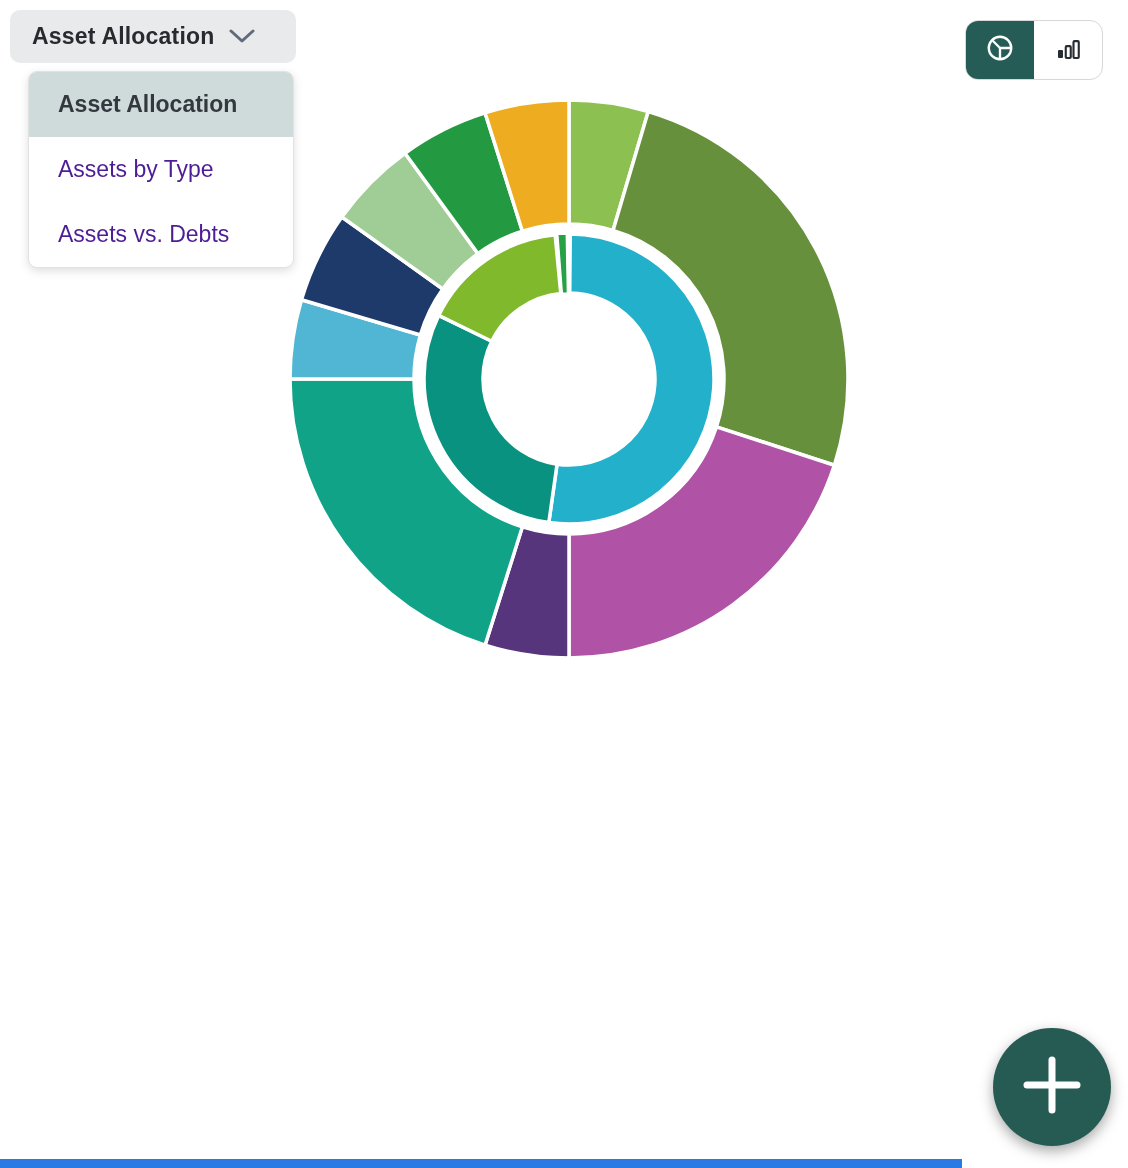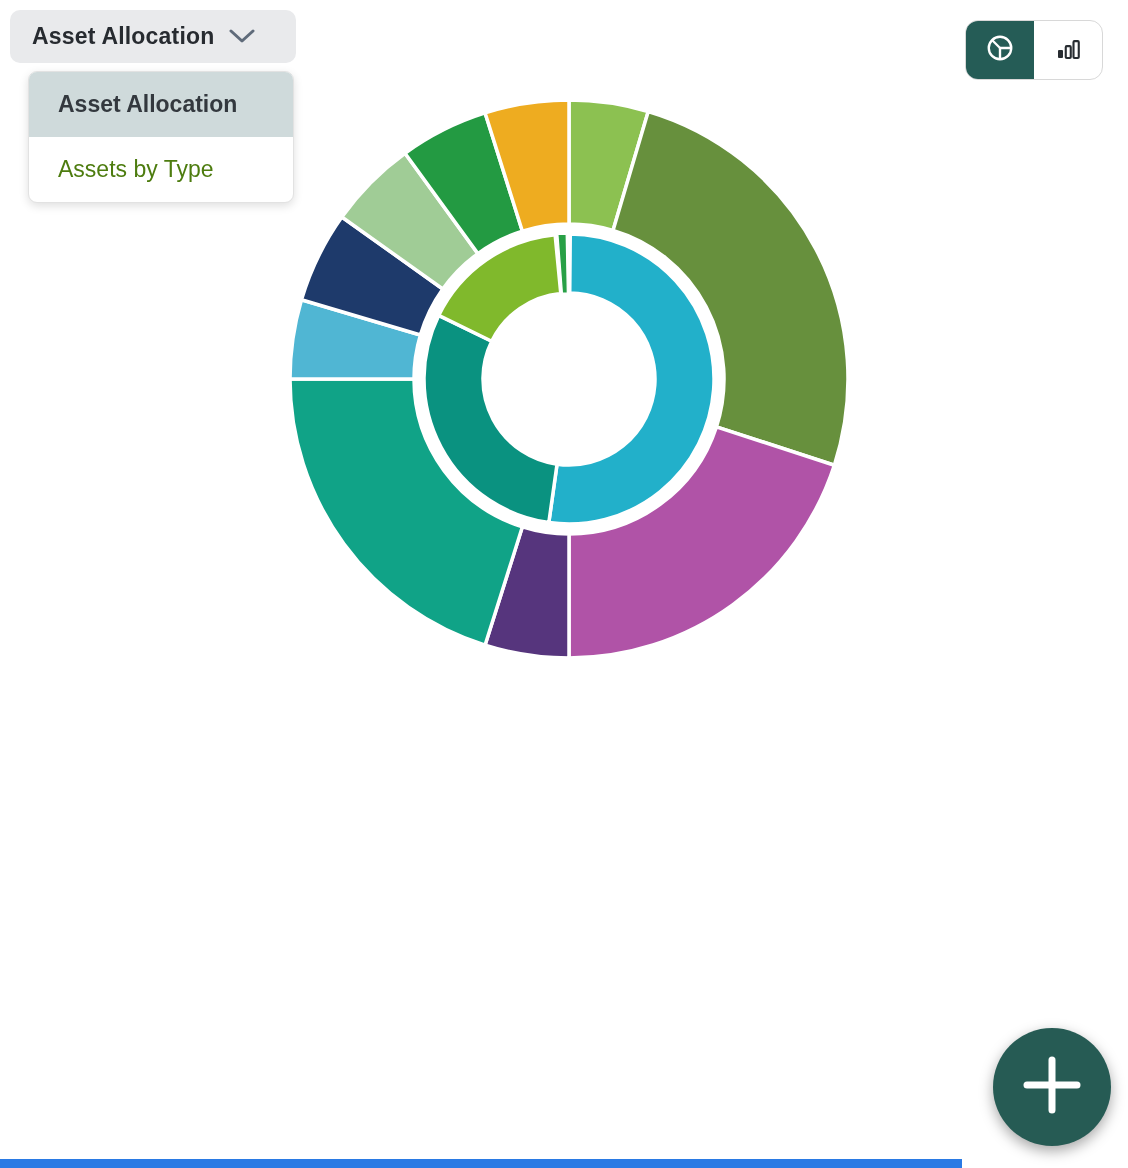--- a/index.html
+++ b/index.html
@@ -20,21 +20,21 @@
   }
   .dd-button .chev{margin-left:14px;margin-top:4px;flex:0 0 auto;}
   
   .dd-menu{
     position:absolute;left:28px;top:71px;width:264px;z-index:6;
     background:#ffffff;border:1px solid #e2e2e2;border-radius:9px;
     box-shadow:0 3px 10px rgba(0,0,0,0.13);overflow:hidden;
   }
   .dd-item{
     height:65px;display:flex;align-items:center;padding:0 10px 0 29px;
-    font-size:23px;color:#4d7c0f;cursor:pointer;white-space:nowrap;
+    font-size:23px;color:#4c1d95;cursor:pointer;white-space:nowrap;
   }
   .dd-item.selected{background:#cfdadb;font-weight:700;color:#33383e;}
   
   .toggle-group{
     position:absolute;left:965px;top:20px;width:138px;height:60px;z-index:5;
     background:#ffffff;border:1.5px solid #d8d8d8;border-radius:13px;
     box-sizing:border-box;display:flex;overflow:hidden;
   }
   .toggle-btn{
     flex:1 1 50%;display:flex;align-items:center;justify-content:center;cursor:pointer;
@@ -80,20 +80,23 @@
   </span>
 </div>
 
 <div class="dd-menu">
   <div class="dd-item selected">
     <span>Asset Allocation</span>
   </div>
   <div class="dd-item">
     <span>Assets by Type</span>
   </div>
+  <div class="dd-item">
+    <span>Assets vs. Debts</span>
+  </div>
 </div>
 
 <div class="toggle-group">
   <div class="toggle-btn active">
     <span>
       <svg width="30" height="30" viewBox="0 0 24 24">
         <circle cx="12" cy="12" r="9" fill="none" stroke="#ffffff" stroke-width="1.9"></circle>
         <line x1="12" y1="12" x2="12" y2="21" stroke="#ffffff" stroke-width="1.9"></line>
         <line x1="12" y1="12" x2="21" y2="12" stroke="#ffffff" stroke-width="1.9"></line>
         <line x1="12" y1="12" x2="5.6" y2="5.6" stroke="#ffffff" stroke-width="1.9"></line>

